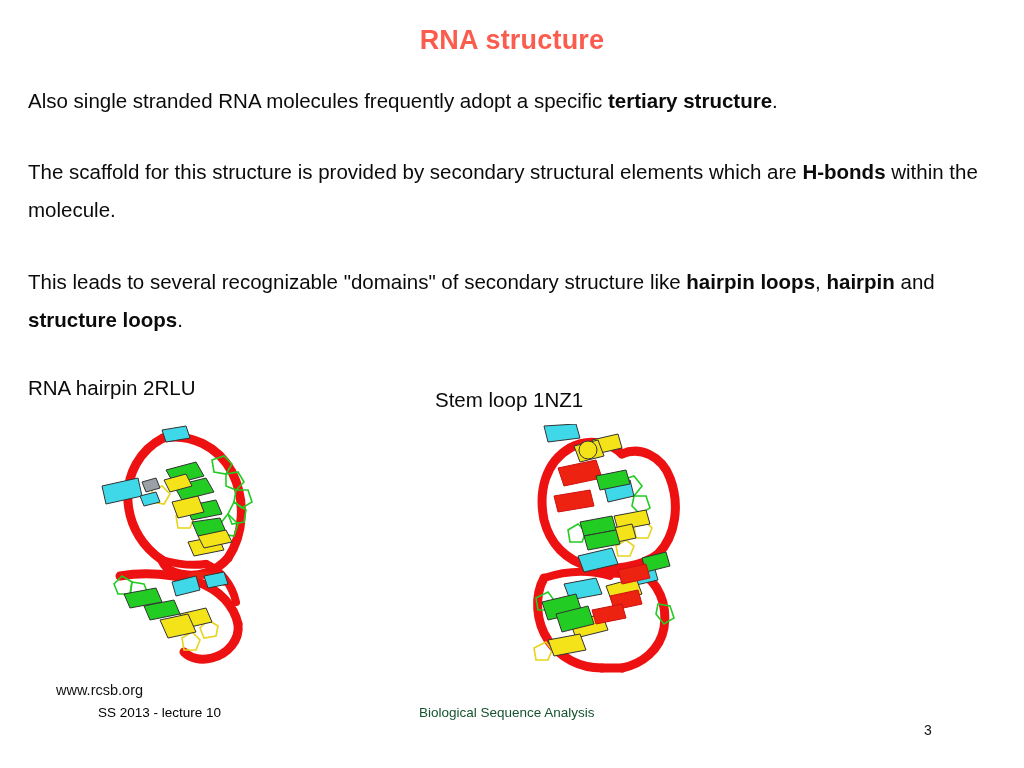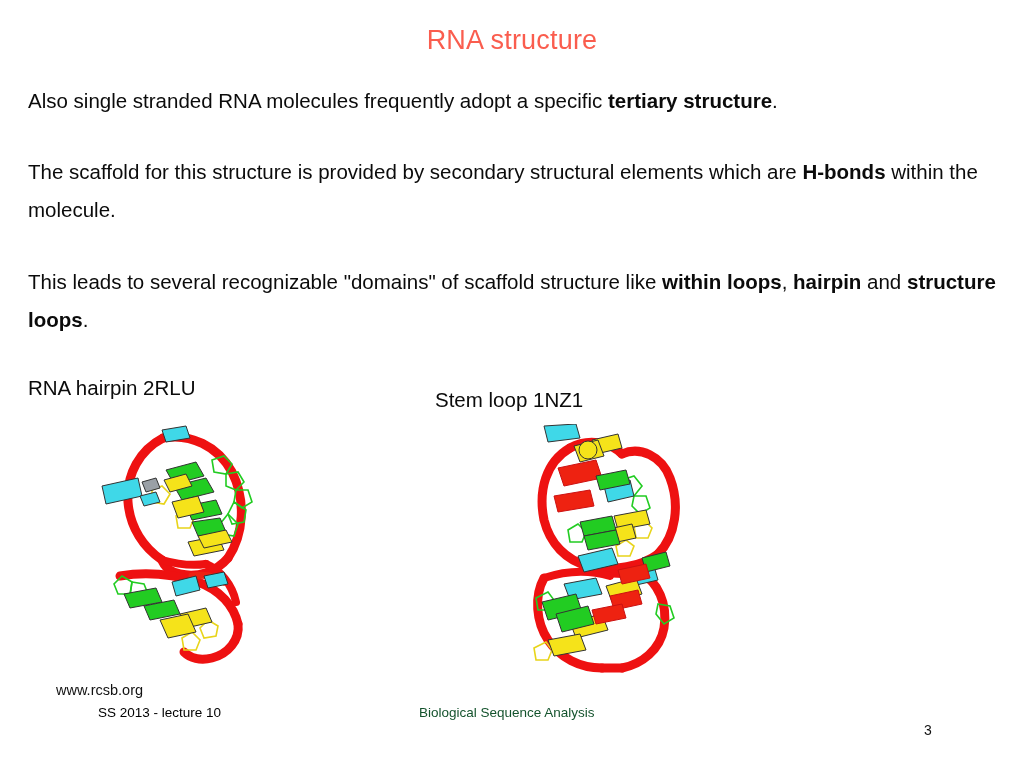--- a/index.html
+++ b/index.html
@@ -23,21 +23,21 @@
   }
 
   
   .slide-title {
     position: absolute;
     top: 26px;
     left: 0;
     width: 1024px;
     text-align: center;
     font-size: 27px;
-    font-weight: normal;
+    font-weight: bold;
     color: #fa5d4e;
     letter-spacing: 0.2px;
     line-height: 1.1;
   }
 
   
   .body-block {
     position: absolute;
     left: 28px;
     width: 968px;
@@ -109,21 +109,21 @@
 
   <div class="body-block p1">
     <span>Also single stranded RNA molecules frequently adopt a specific </span><b>tertiary structure</b><span>.</span>
   </div>
 
   <div class="body-block p2">
     <span>The scaffold for this structure is provided by secondary structural elements which are </span><b>H-bonds</b><span> within the molecule.</span>
   </div>
 
   <div class="body-block p3">
-    <span>This leads to several recognizable "domains" of scaffold structure like </span><b>within loops</b><span>, </span><b>hairpin</b><span> and </span><b>structure loops</b><span>.</span>
+    <span>This leads to several recognizable "domains" of secondary structure like </span><b>hairpin loops</b><span>, </span><b>hairpin</b><span> and </span><b>structure loops</b><span>.</span>
   </div>
 
   <div class="fig-caption cap-left">RNA hairpin 2RLU</div>
 
   <div class="fig-caption cap-right">Stem loop 1NZ1</div>
 
   <div class="figure fig-left">
     <svg viewBox="0 0 176 244" xmlns="http://www.w3.org/2000/svg">
       <g>
 

